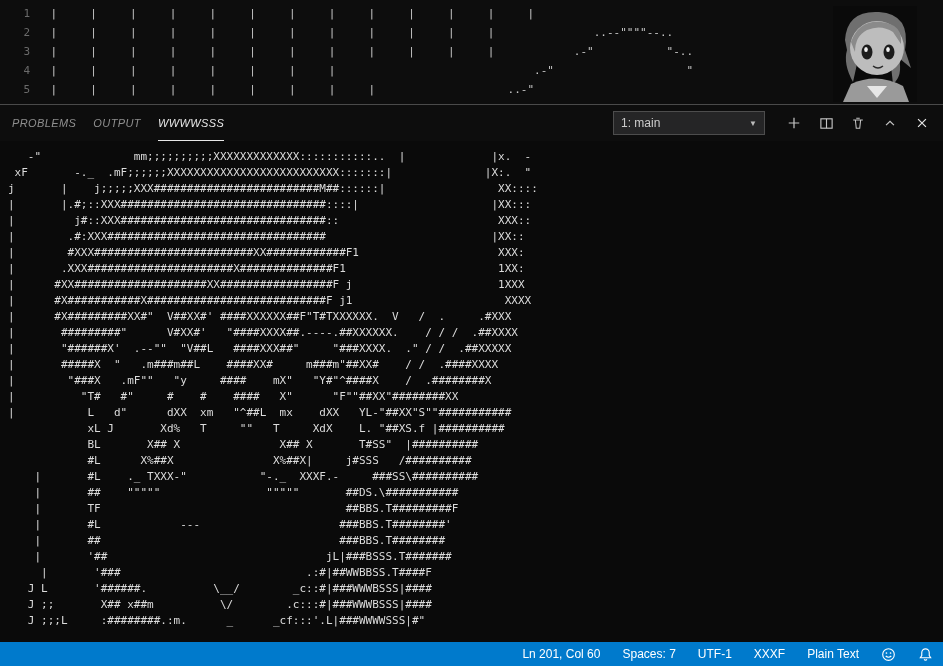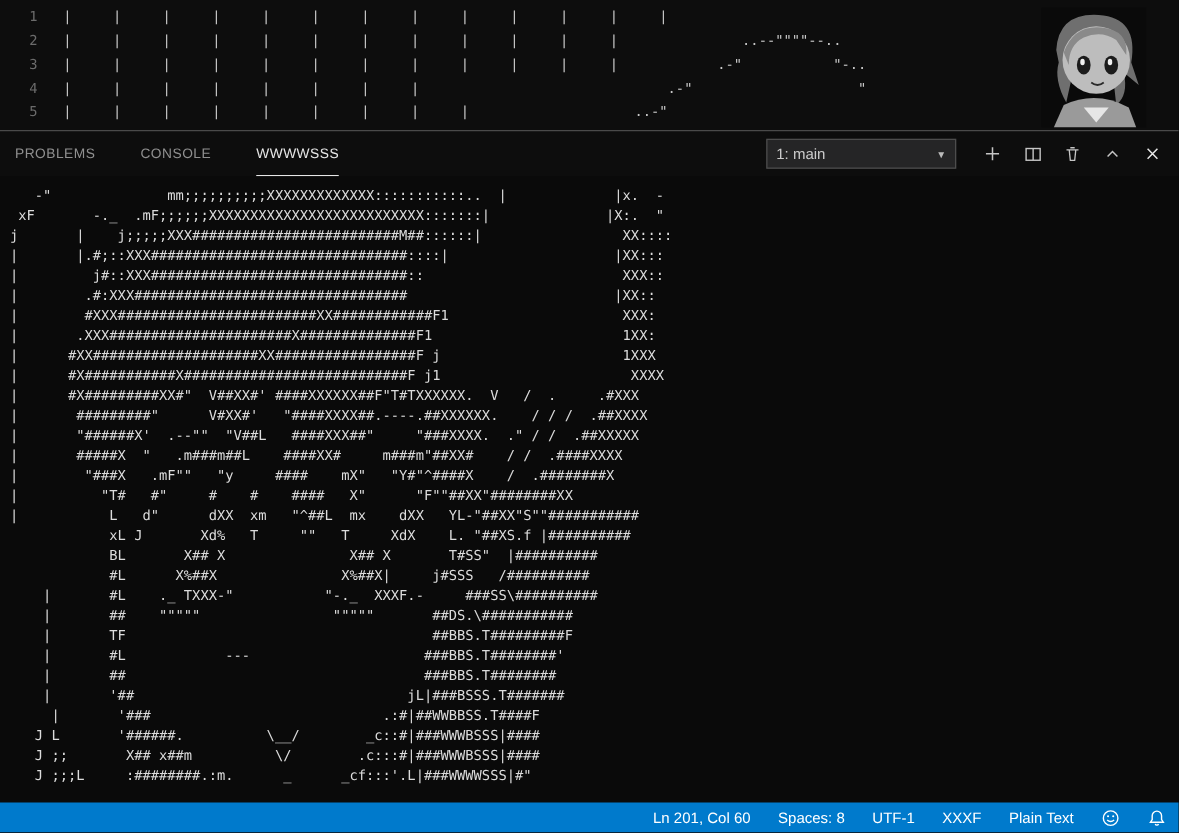--- a/index.html
+++ b/index.html
@@ -11,21 +11,21 @@
   .editor-area { height:104px; display:flex; position:relative; background:#0d0d0d; overflow:hidden; }
   .gutter { width:44px; padding:4px 14px 0 0; text-align:right; color:#6b6b6b;
             font:11px/19px "DejaVu Sans Mono", monospace; white-space:pre; flex:none; }
   .code { flex:1; margin:0; padding-top:4px; overflow:hidden;
           font:11px/19px "DejaVu Sans Mono", monospace; color:#c8c8c8; }
   .char-img { position:absolute; top:6px; right:26px; width:84px; height:96px; }
 
   
   .panel-header { height:37px; flex:none; display:flex; align-items:center; padding:0 12px;
                   border-top:1px solid #4a4a4a; background:#0d0d0d; }
-  .tabs { display:flex; gap:36px; height:100%; align-items:stretch; }
+  .tabs { display:flex; gap:17px; height:100%; align-items:stretch;font-style:italic; }
   .tab { font-size:11px; letter-spacing:.4px; color:#8f8f8f; display:flex; align-items:center;
          border-bottom:1px solid transparent; cursor:pointer; }
   .tab.active { color:#e7e7e7; border-bottom-color:#e7e7e7; }
   .panel-actions { margin-left:auto; display:flex; align-items:center; gap:14px; }
   .dropdown { width:152px; height:22px; background:#252526; border:1px solid #4d4d4d; color:#cccccc;
               font-size:12px; display:flex; align-items:center; justify-content:space-between;
               padding:11px 7px; margin-right:6px; cursor:pointer; }
   .dropdown .caret { font-size:8px; color:#bbbbbb; }
   .icon-btn { width:18px; height:18px; display:flex; align-items:center; justify-content:center; cursor:pointer; }
   .icon-btn svg { display:block; }
@@ -69,21 +69,21 @@
         <path d="M40 60 Q45 64 50 60" stroke="#2a2a2a" stroke-width="1.4" fill="none"></path>
         <path d="M18 78 Q44 66 70 80 L76 96 L10 96 Z" fill="#9a9a9a"></path>
         <path d="M34 80 L44 92 L54 80" fill="#e6e6e6"></path>
       </svg>
     </div>
   </div>
 
   <div class="panel-header">
     <div class="tabs">
       <div class="tab">PROBLEMS</div>
-      <div class="tab">CONSOLE</div>
+      <div class="tab">OUTPUT</div>
       <div class="tab active">WWWWSSS</div>
     </div>
     <div class="panel-actions">
       <div class="dropdown">
         <span>1: main</span>
         <span class="caret">▼</span>
       </div>
       <span class="icon-btn">
         <svg width="14" height="14" viewBox="0 0 16 16">
             <path d="M8 2v12M2 8h12" stroke="#c5c5c5" stroke-width="1.4" fill="none"></path>
@@ -139,21 +139,21 @@
     |       #L            ---                     ###BBS.T########'
     |       ##                                    ###BBS.T########
     |       '##                                 jL|###BSSS.T#######
      |       '###                            .:#|##WWBBSS.T####F
    J L       '######.          \__/        _c::#|###WWWBSSS|####
    J ;;       X## x##m          \/        .c:::#|###WWWBSSS|####
    J ;;;L     :########.:m.      _      _cf:::'.L|###WWWWSSS|#"</pre>
 
   <div class="status-bar">
     <span class="sb-item">Ln 201, Col 60</span>
-    <span class="sb-item">Spaces: 8</span>
+    <span class="sb-item">Spaces: 7</span>
     <span class="sb-item">UTF-1</span>
     <span class="sb-item">XXXF</span>
     <span class="sb-item">Plain Text</span>
     <span class="sb-icon">
       <svg width="15" height="15" viewBox="0 0 16 16">
           <circle cx="8" cy="8" r="6.2" stroke="#ffffff" stroke-width="1.2" fill="none"></circle>
           <circle cx="5.8" cy="6.4" r="0.9" fill="#ffffff"></circle>
           <circle cx="10.2" cy="6.4" r="0.9" fill="#ffffff"></circle>
           <path d="M5 9.6q3 2.6 6 0" stroke="#ffffff" stroke-width="1.2" fill="none"></path>
         </svg>

